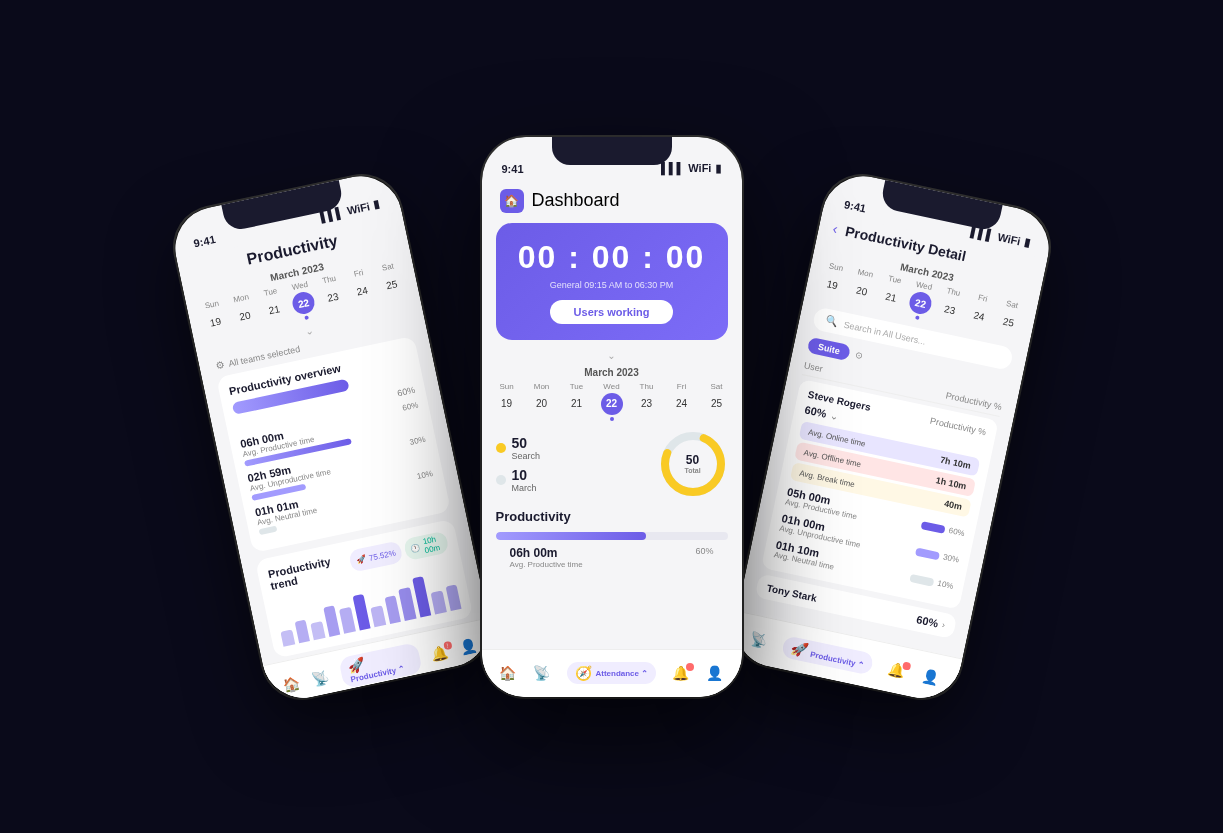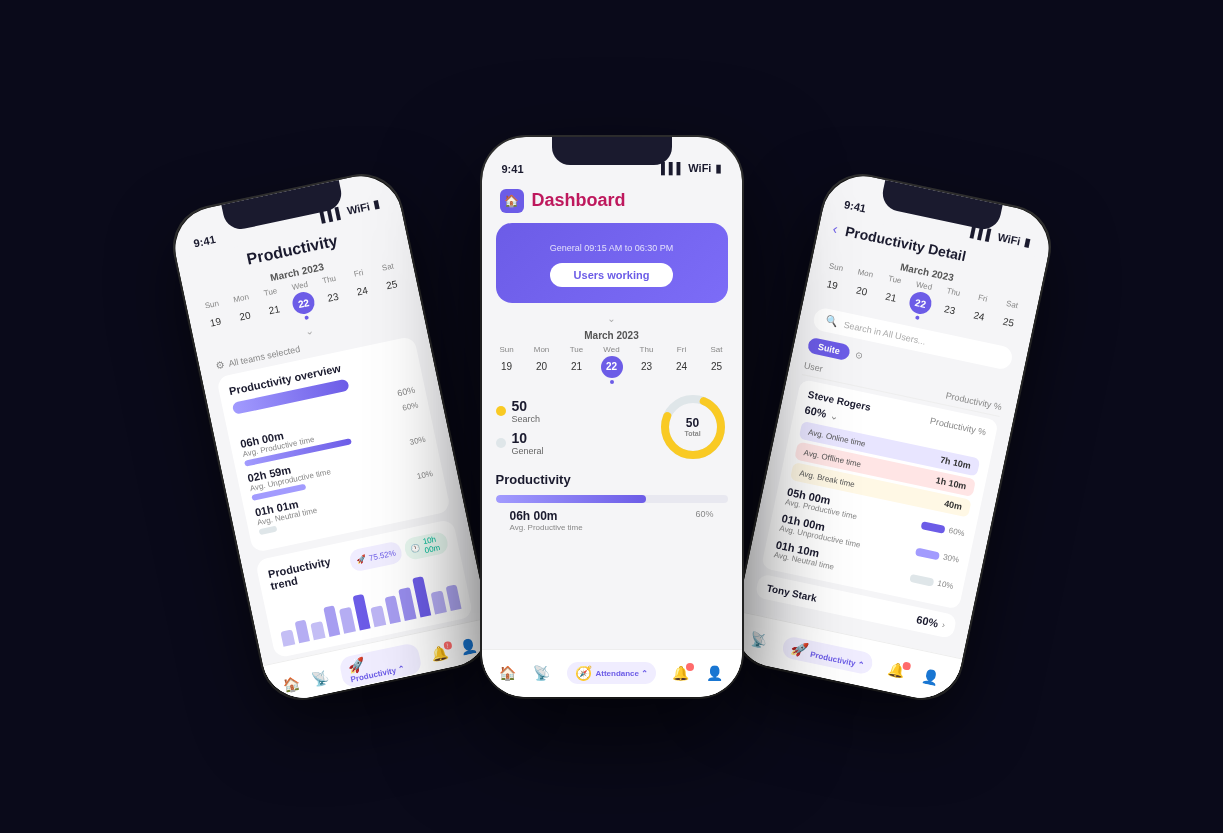--- a/index.html
+++ b/index.html
@@ -142,22 +142,22 @@
       border-radius: 6px;
       display: flex;
       align-items: center;
       justify-content: center;
       color: white;
       font-size: 12px;
     }
 
     .dashboard-title {
       font-size: 18px;
-      font-weight: 700;
-      color: #be185d;
+      font-weight: 400;
+      color: #000000;
     }
 
     .timer-card {
       margin: 4px 14px 8px;
       background: linear-gradient(135deg, #6c5ce7, #7c6cf7);
       border-radius: 16px;
       padding: 16px;
       text-align: center;
     }
 
@@ -874,20 +874,21 @@
       </div>
 
       <div class="screen">
 
         <div class="dashboard-header">
           <div class="dashboard-icon">🏠</div>
           <div class="dashboard-title">Dashboard</div>
         </div>
 
         <div class="timer-card">
+          <div class="timer-display">00 : 00 : 00</div>
           <div class="timer-subtitle">General 09:15 AM to 06:30 PM</div>
           <button class="start-btn">Users working</button>
         </div>
 
         <div class="chevron">⌄</div>
 
         <div class="calendar-strip">
           <div class="calendar-month">March 2023</div>
           <div class="calendar-days">
             <div class="cal-day">
@@ -928,21 +929,21 @@
               <div class="att-dot" style="background:#f9ca24;"></div>
               <div>
                 <div class="att-num">50</div>
                 <div class="att-label">Search</div>
               </div>
             </div>
             <div class="att-stat">
               <div class="att-dot" style="background:#dfe6e9;"></div>
               <div>
                 <div class="att-num">10</div>
-                <div class="att-label">General</div>
+                <div class="att-label">March</div>
               </div>
             </div>
           </div>
 
           <div class="donut-container">
             <svg width="70" height="70" viewBox="0 0 70 70">
               <circle cx="35" cy="35" r="28" fill="none" stroke="#dfe6e9" stroke-width="8"></circle>
               <circle cx="35" cy="35" r="28" fill="none" stroke="#f9ca24" stroke-width="8" stroke-dasharray="132 44" stroke-dashoffset="-11" stroke-linecap="round" transform="rotate(-90 35 35)"></circle>
             </svg>
             <div class="donut-label">

